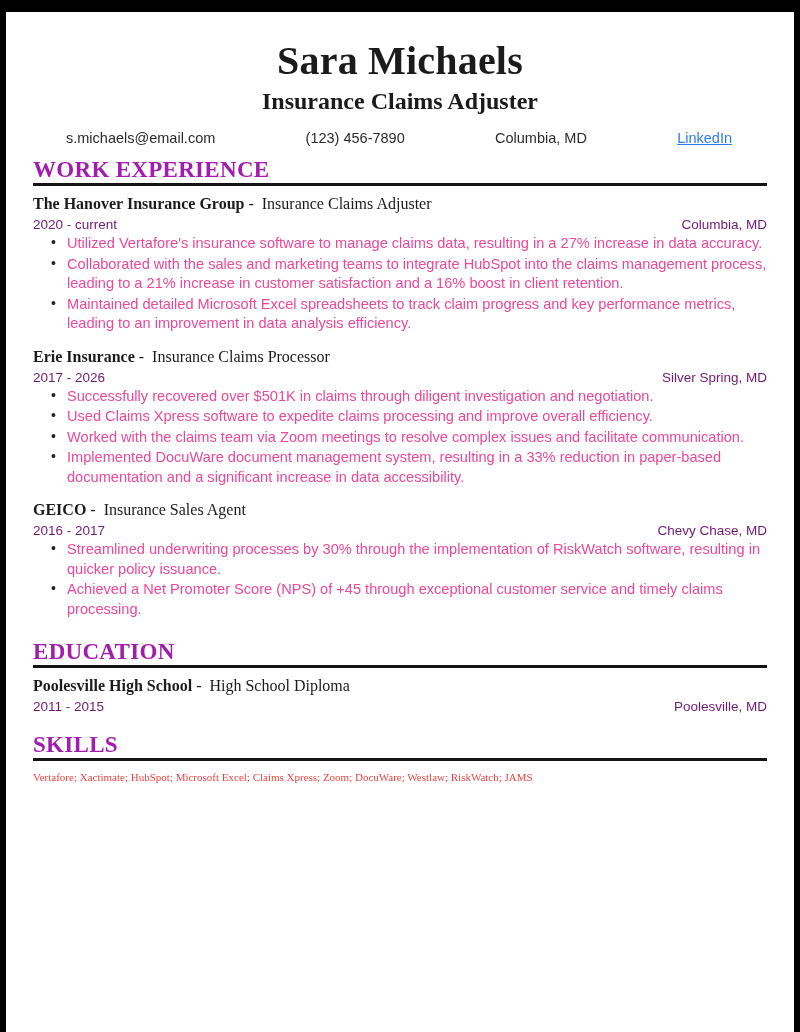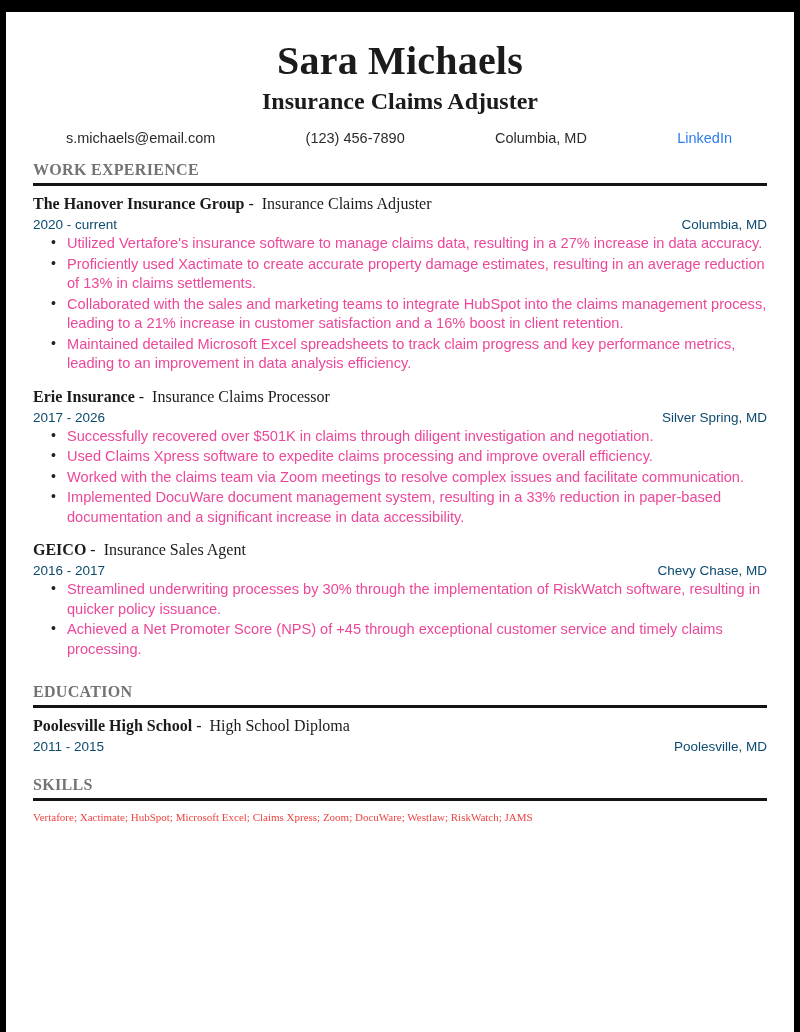--- a/index.html
+++ b/index.html
@@ -57,31 +57,32 @@
     align-items: baseline;
     margin-top: 14px;
     padding: 0 35px 0 33px;
     font-size: 14.5px;
     color: #2b2b2b;
     font-family: "Liberation Sans", sans-serif;
   }
   .contact-item { white-space: nowrap; }
   .contact-link {
     color: #2f7ded;
+    text-decoration: underline;
     white-space: nowrap;
   }
 
   
   .section { margin-top: 13px; }
   .section-title {
     font-family: "Liberation Serif", serif;
     font-weight: bold;
-    font-size: 16px;
+    font-size: 23px;
     line-height: 22px;
-    color: #737373;
+    color: #a21caf;
     letter-spacing: 0.3px;
   }
   .rule {
     height: 0;
     border-top: 2.5px solid #141414;
     border-bottom: 1px solid #141414;
     margin-top: 2px;
     margin-bottom: 6px;
   }
 
@@ -96,21 +97,21 @@
   }
   .entry-org { font-weight: bold; }
   .entry-dash { font-weight: normal; }
   .entry-role { font-weight: normal; }
 
   .meta-row {
     display: flex;
     justify-content: space-between;
     align-items: baseline;
     font-size: 13.5px;
-    color: #0c4a6e;
+    color: #701a75;
     font-family: "Liberation Sans", sans-serif;
     margin-top: 1px;
     margin-bottom: 2px;
     gap: 16px;
   }
 
   ul.bullets {
     list-style: none;
     margin: 0;
     padding: 0 0 0 18px;
@@ -172,21 +173,20 @@
       <div class="experience-entry">
         <div class="entry-heading">
           <span class="entry-org">The Hanover Insurance Group</span><span class="entry-dash">&nbsp;</span><span class="entry-dash">-</span><span class="entry-dash">&nbsp;&nbsp;</span><span class="entry-role">Insurance Claims Adjuster</span>
         </div>
         <div class="meta-row">
           <span>2020 - current</span>
           <span>Columbia, MD</span>
         </div>
         <ul class="bullets">
           <li>Utilized Vertafore's insurance software to manage claims data, resulting in a 27% increase in data accuracy.</li>
-          <li>Proficiently used Xactimate to create accurate property damage estimates, resulting in an average reduction of 13% in claims settlements.</li>
           <li>Collaborated with the sales and marketing teams to integrate HubSpot into the claims management process, leading to a 21% increase in customer satisfaction and a 16% boost in client retention.</li>
           <li>Maintained detailed Microsoft Excel spreadsheets to track claim progress and key performance metrics, leading to an improvement in data analysis efficiency.</li>
         </ul>
       </div>
 
       <div class="experience-entry">
         <div class="entry-heading">
           <span class="entry-org">Erie Insurance</span><span class="entry-dash">&nbsp;</span><span class="entry-dash">-</span><span class="entry-dash">&nbsp;&nbsp;</span><span class="entry-role">Insurance Claims Processor</span>
         </div>
         <div class="meta-row">

